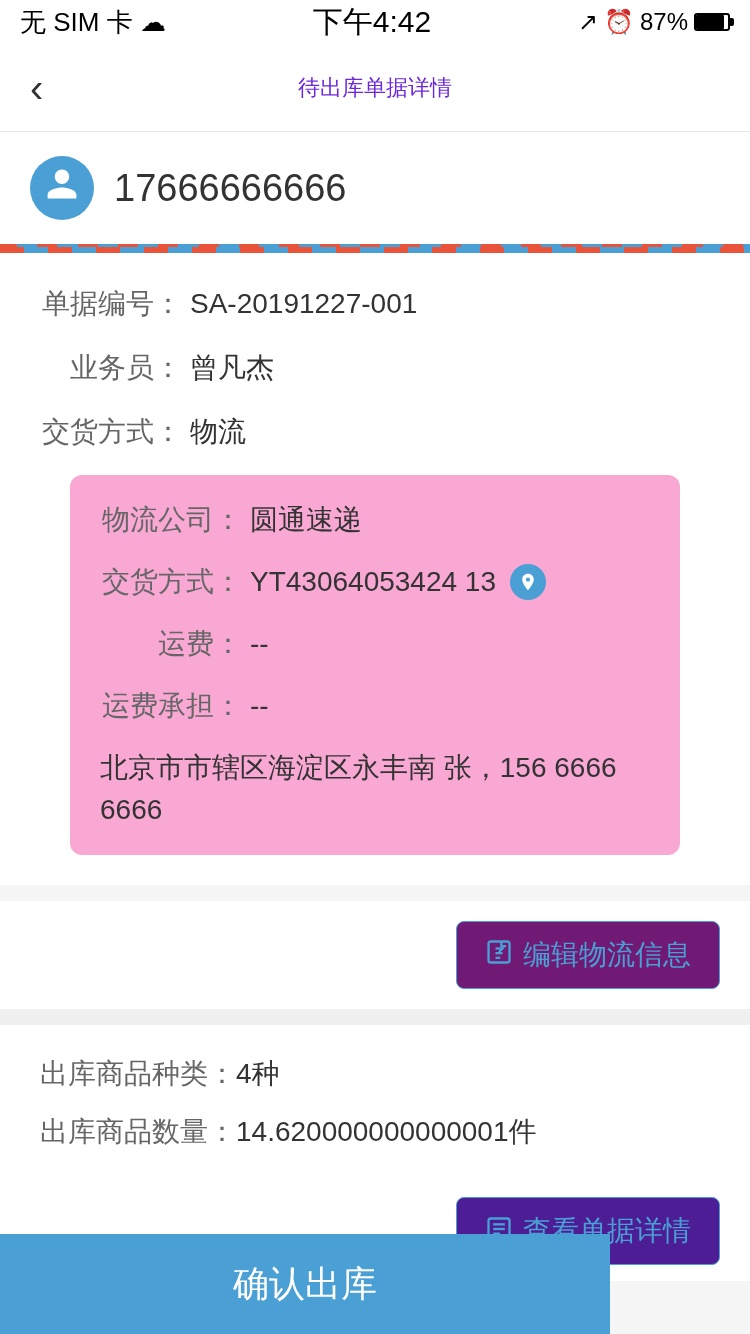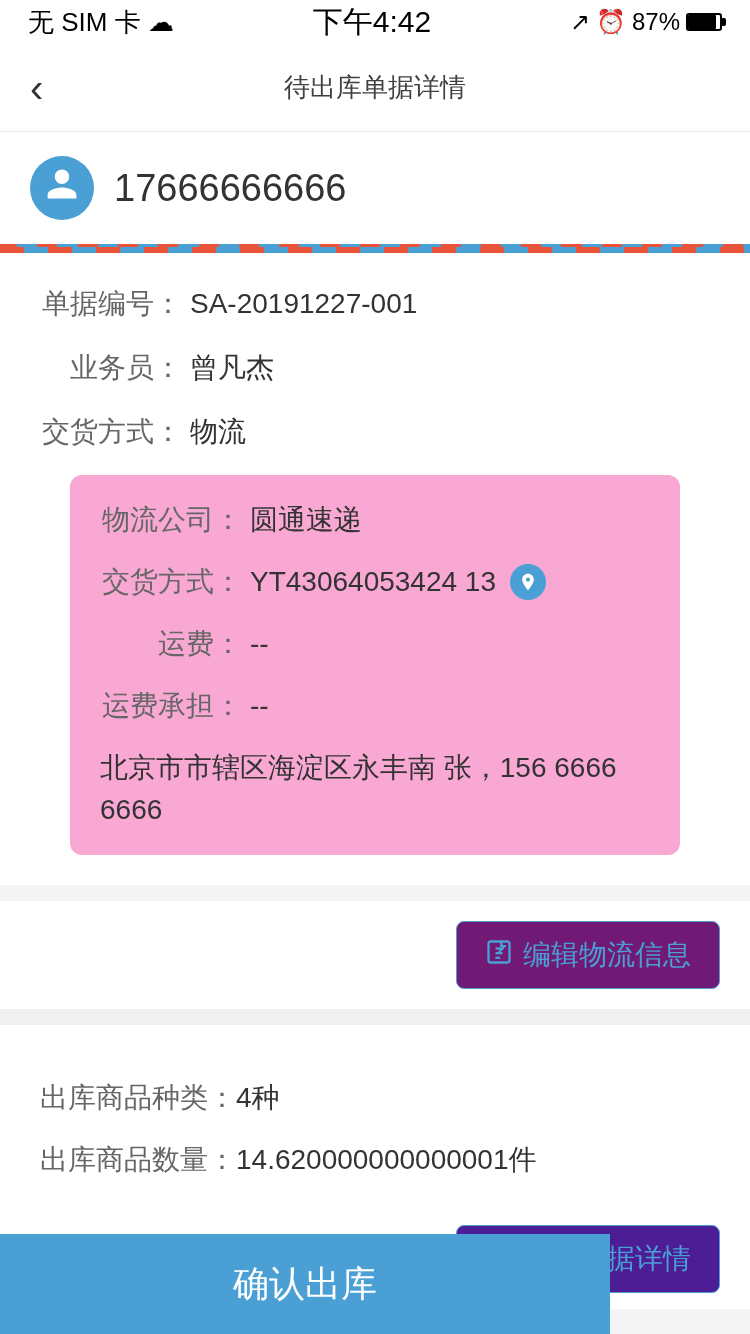--- a/index.html
+++ b/index.html
@@ -13,21 +13,21 @@
     }
 
     
     .status-bar {
       width: 100%;
       height: 44px;
       background: #fff;
       display: flex;
       align-items: center;
       justify-content: space-between;
-      padding: 0 28px;
+      padding: 0 20px;
       font-size: 28px;
     }
     .status-left {
       display: flex;
       align-items: center;
       gap: 8px;
       font-size: 26px;
       color: #000;
     }
     .status-center {
@@ -57,23 +57,23 @@
     .nav-back {
       font-size: 40px;
       color: #333;
       cursor: pointer;
       line-height: 1;
     }
     .nav-title {
       position: absolute;
       left: 50%;
       transform: translateX(-50%);
-      font-size: 26px;
+      font-size: 22px;
       font-weight: 500;
-      color: #404040;
+      color: #6d28d9;
     }
 
     
     .customer-header {
       background: #fff;
       padding: 24px 30px;
       display: flex;
       align-items: center;
       gap: 20px;
       border-bottom: 3px solid transparent;
@@ -217,21 +217,20 @@
 
     
     .summary-section {
       background: #fff;
       padding: 30px 40px;
     }
     .summary-row {
       display: flex;
       align-items: center;
       margin-bottom: 20px;
-      margin-top: 24px;
     }
     .summary-row:last-child {
       margin-bottom: 0;
     }
     .summary-label {
       font-size: 28px;
       color: #666;
       min-width: 180px;
     }
     .summary-value {

